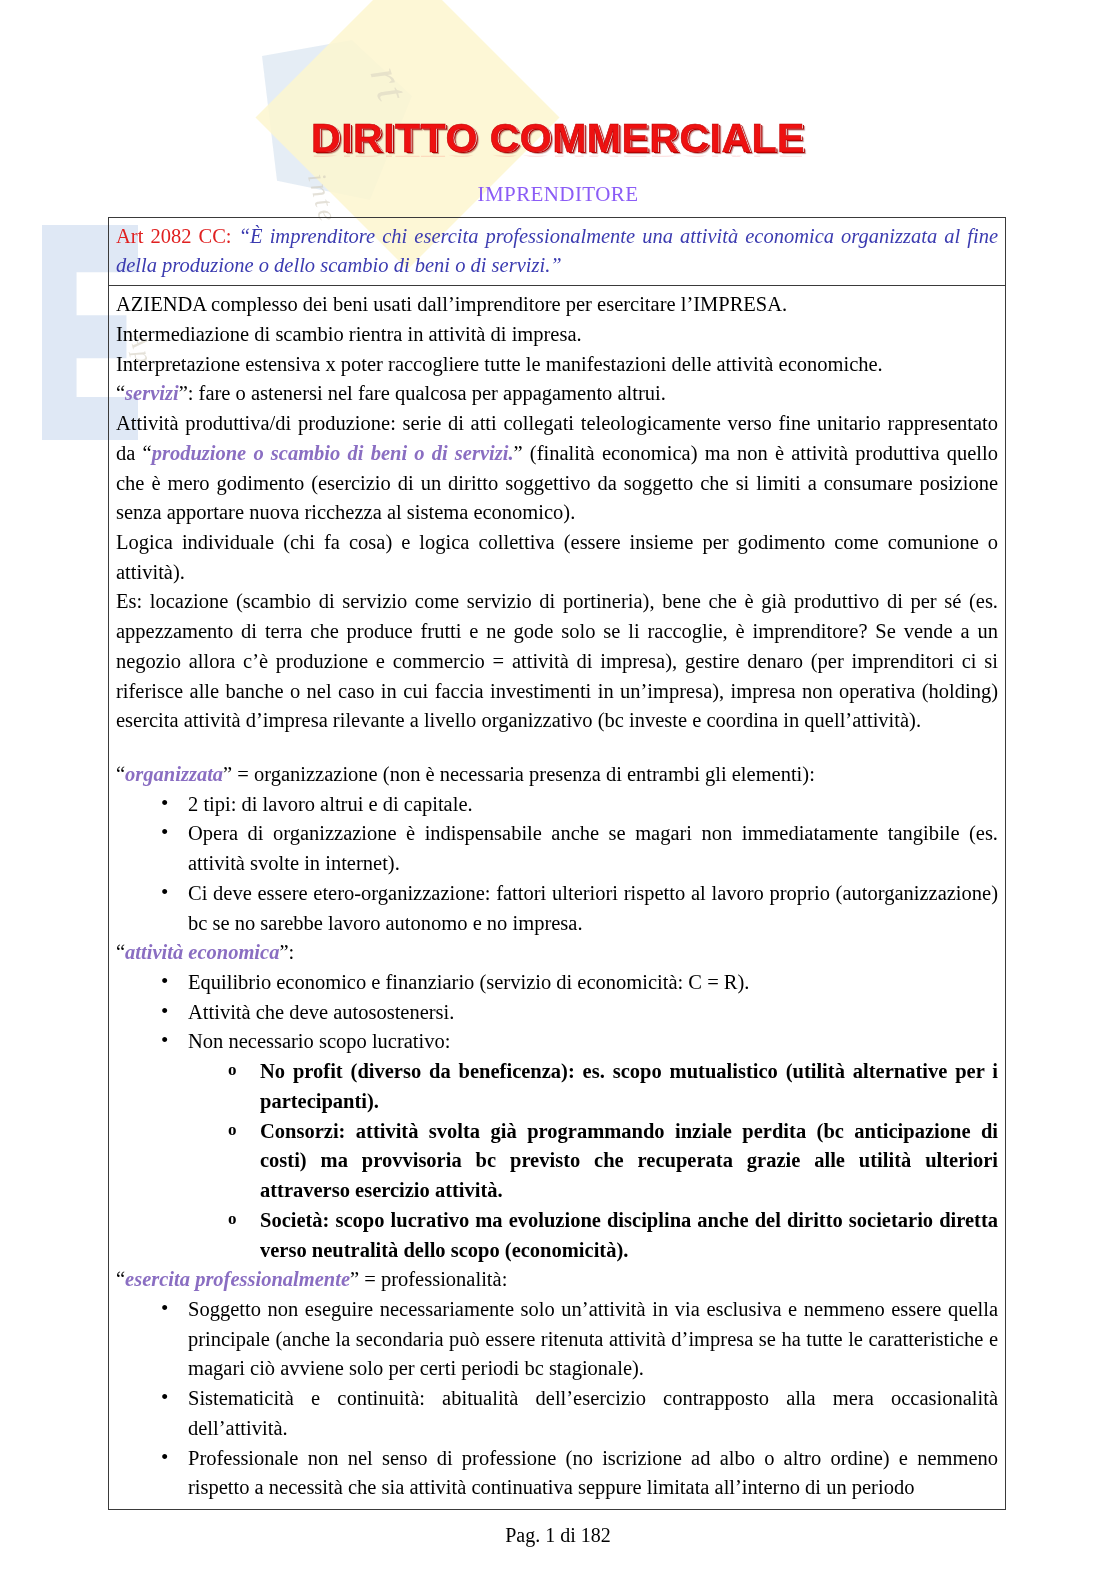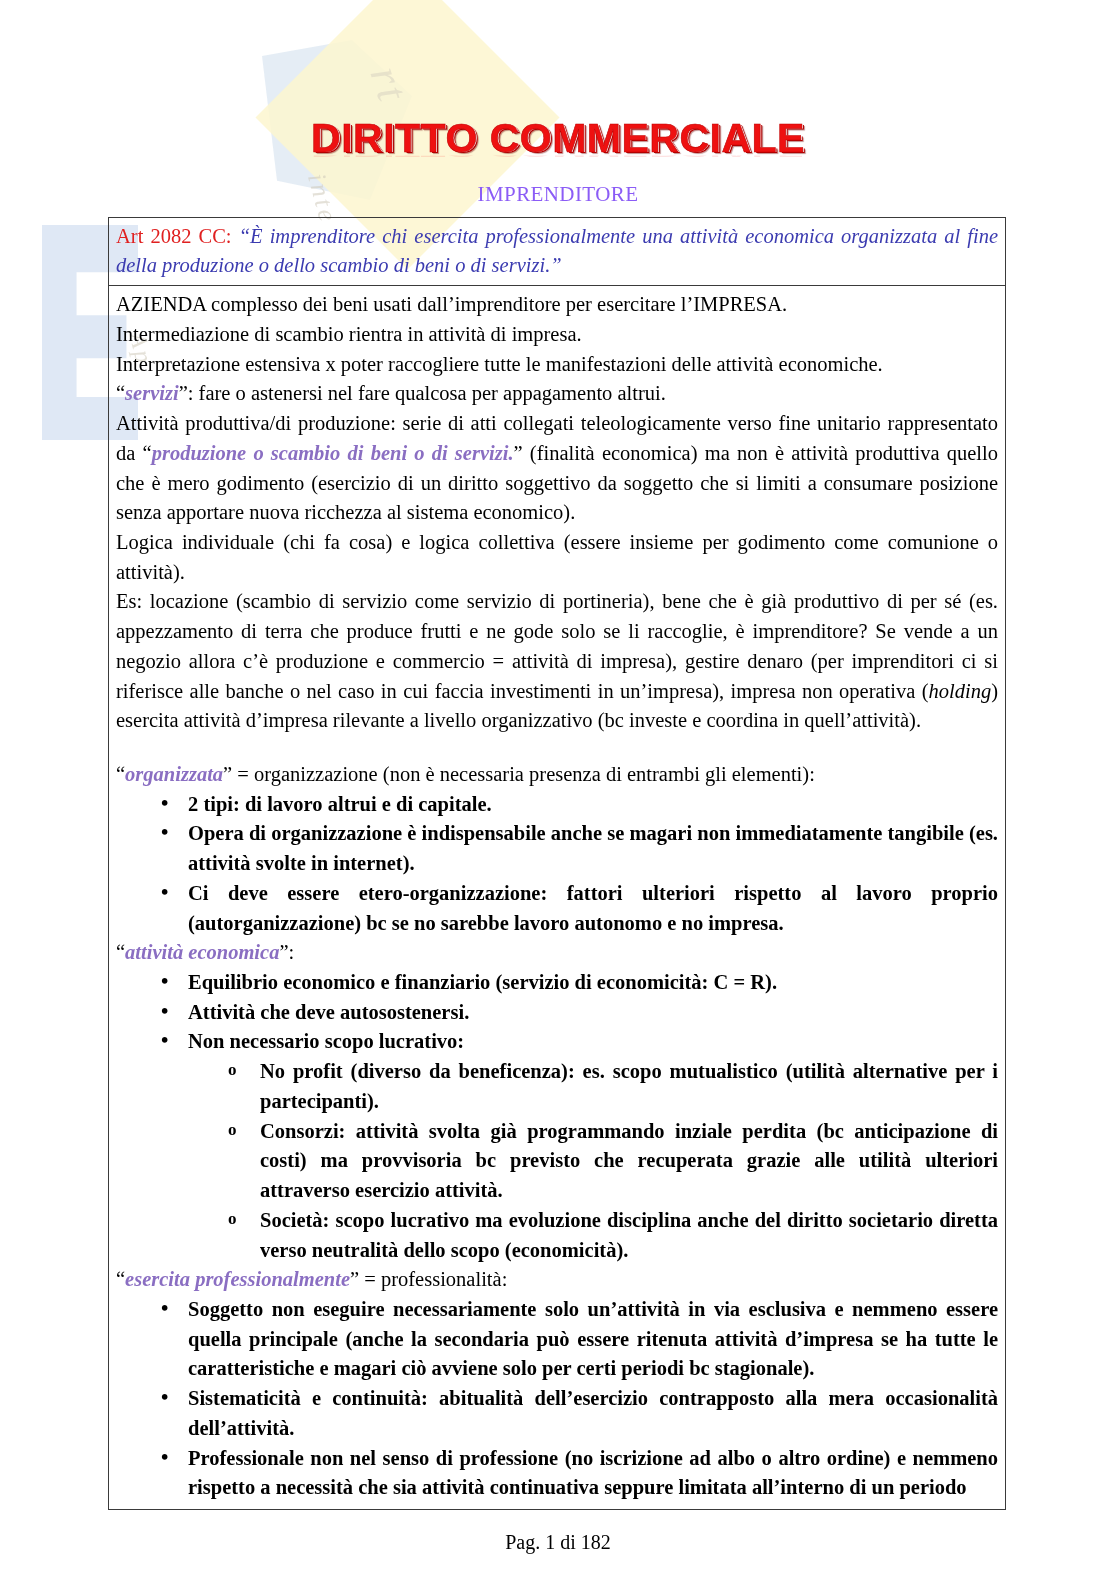--- a/index.html
+++ b/index.html
@@ -180,39 +180,37 @@
   p.spacer {
     margin: 0;
     height: 24px;
   }
   .term {
     color: #8a6ec2;
     font-style: italic;
     font-weight: bold;
   }
   .it {
-    font-style: italic;
     margin-top: 36px;
   }
 
   
   ul.bul {
     list-style: none;
     margin: 0;
     padding: 0;
   }
   ul.bul > li {
     position: relative;
     margin: 0 0 0 0;
     padding-left: 72px;
     font-size: 20.5px;
     line-height: 1.45;
     text-align: justify;
     text-justify: inter-word;
-    font-weight: bold;
   }
   ul.bul > li::before {
     content: "\2022";
     position: absolute;
     left: 45px;
     top: -2px;
     font-size: 21px;
     color: #000;
   }
   ul.sub {
@@ -238,21 +236,21 @@
     color: #000;
     font-family: "Liberation Serif", serif;
   }
   li.nojustify { text-align: left; }
 
   
   .footer {
     position: relative;
     z-index: 2;
     text-align: center;
-    margin-top: 21px;
+    margin-top: 14px;
     font-size: 20px;
     color: #000;
   }
 </style>
 </head>
 <body>
 
 <div class="page">
 
   <div class="watermark-layer">

